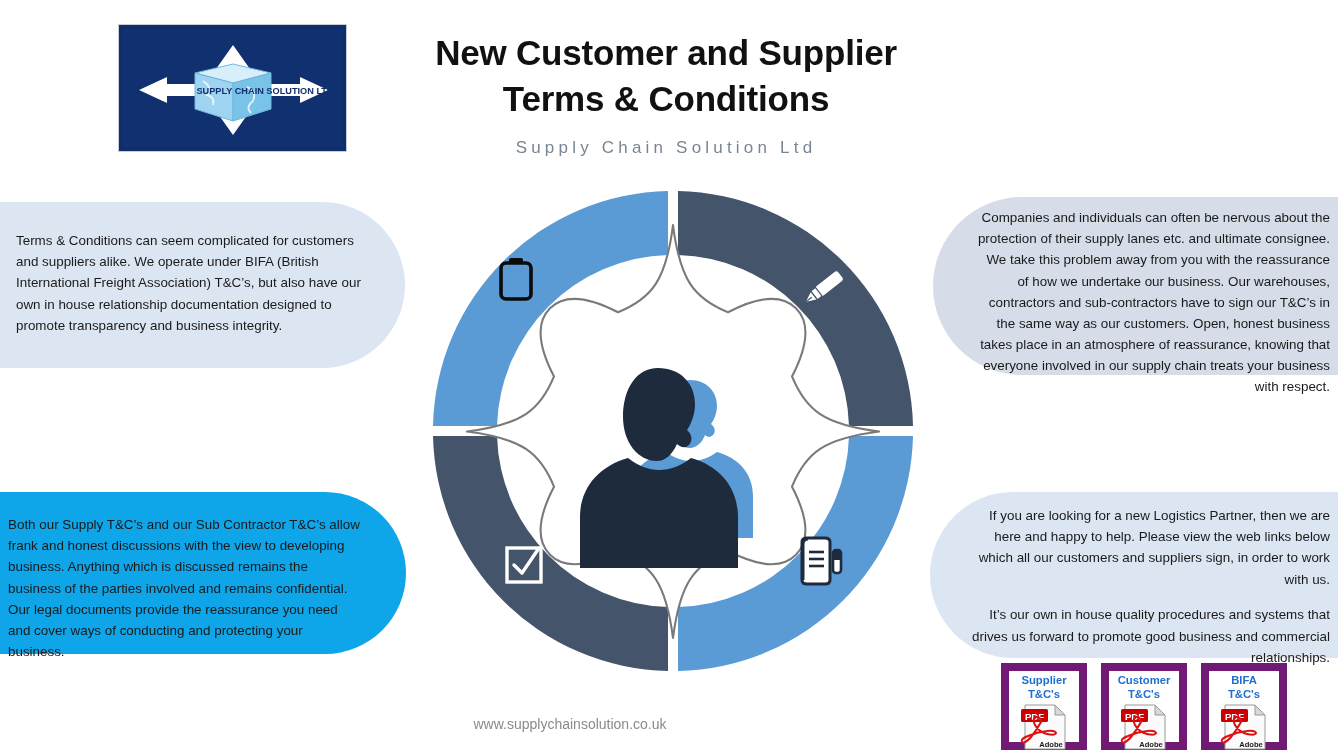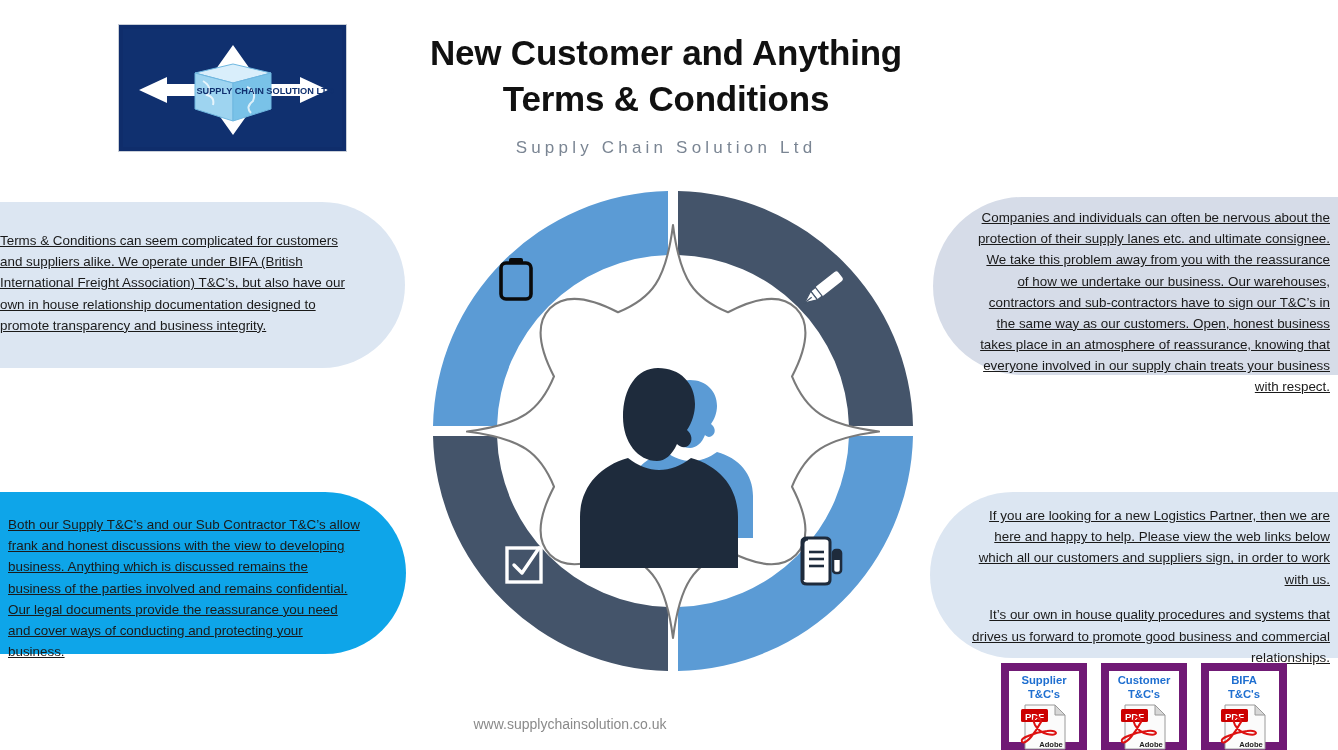--- a/index.html
+++ b/index.html
@@ -61,31 +61,30 @@
     letter-spacing: 4.2px;
   }
 
   
   .callout {
     position: absolute;
     box-sizing: border-box;
     font-size: 13.4px;
     line-height: 1.58;
     color: #1a1a1a;
-    text-decoration: underline;
   }
   .callout p { margin: 0; }
   .callout p + p { margin-top: 1.1em; }
 
   .callout.tl {
     left: 0px; top: 202px;
     width: 405px; height: 166px;
     background: #dce6f2;
     border-radius: 0 83px 83px 0;
-    padding: 28px 44px 0 0;
+    padding: 28px 44px 0 16px;
     text-align: left;
   }
   .callout.tr {
     left: 933px; top: 197px;
     width: 405px; height: 178px;
     background: #d6dce8;
     border-radius: 89px 0 0 89px;
     padding: 10px 8px 0 40px;
     text-align: right;
   }
@@ -191,21 +190,21 @@
           <polygon points="110,54 148,44 148,80 110,92" fill="#79c2e8" stroke="#6fb7e0" stroke-width="1"></polygon>
           <path d="M80 52 q10 6 4 14 q8 2 6 10 M124 58 q10 4 6 14 q-8 6 -2 12" fill="none" stroke="#ffffff" stroke-width="2" opacity="0.75"></path>
         </g>
 
         <text x="142" y="65" text-anchor="middle" font-family="Liberation Sans, sans-serif" font-size="9.2" font-weight="bold" fill="#10306f">SUPPLY CHAIN SOLUTION LTD</text>
       </svg>
     </div>
   </div>
 
   <div class="title">
-    <div>New Customer and Anything</div>
+    <div>New Customer and Supplier</div>
     <div>Terms &amp; Conditions</div>
   </div>
   <div class="subtitle">Supply Chain Solution Ltd</div>
 
   <div class="callout tl">
     <p>Terms &amp; Conditions can seem complicated for customers and suppliers alike. We operate under BIFA (British International Freight Association) T&amp;C’s, but also have our own in house relationship documentation designed to promote transparency and business integrity.</p>
   </div>
 
   <div class="callout tr">
     <p>Companies and individuals can often be nervous about the protection of their supply lanes etc. and ultimate consignee. We take this problem away from you with the reassurance of how we undertake our business. Our warehouses, contractors and sub-contractors have to sign our T&amp;C’s in the same way as our customers. Open, honest business takes place in an atmosphere of reassurance, knowing that everyone involved in our supply chain treats your business with respect.</p>

